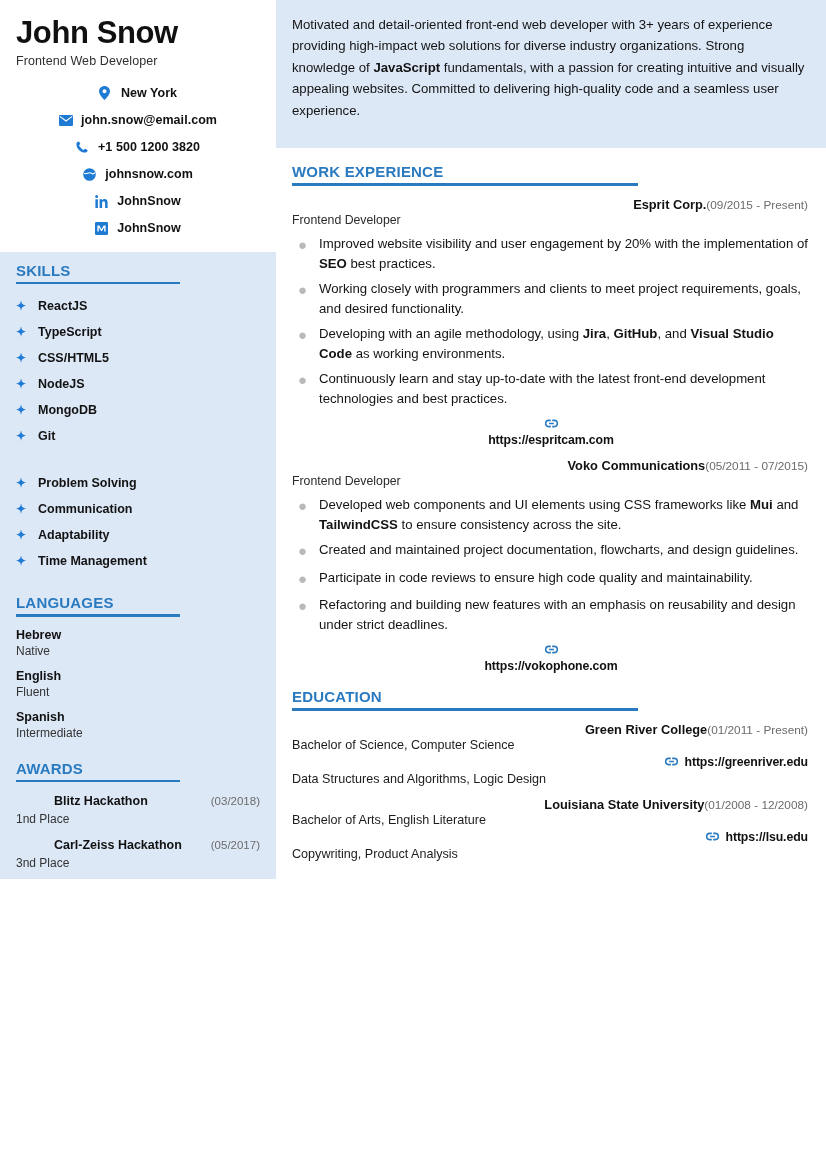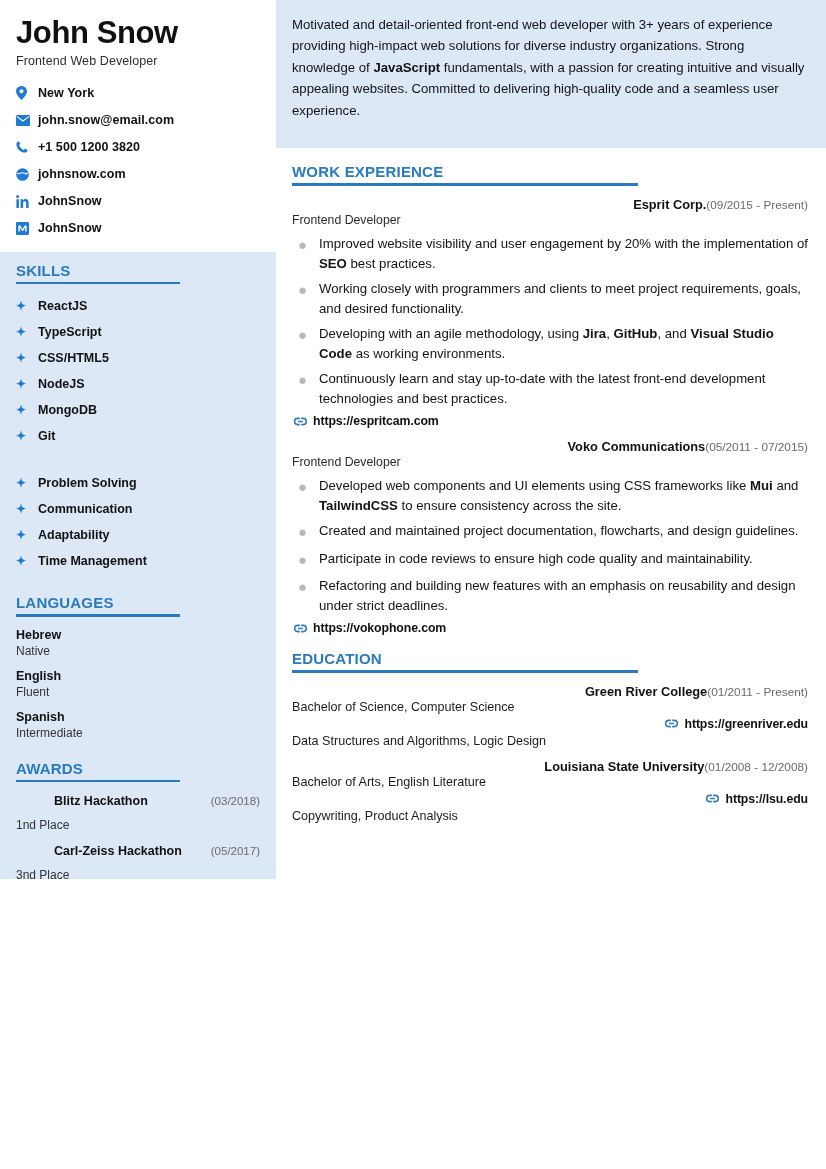--- a/index.html
+++ b/index.html
@@ -56,20 +56,21 @@
 
   .contact-list { margin-top: 12px; }
   .contact-row {
     display: flex;
     align-items: center;
     height: 27px;
     font-size: 12.5px;
     font-weight: bold;
     color: #111;
     letter-spacing: 0.05px;
+    justify-content: center;
   }
   .contact-ico {
     width: 22px;
     flex: 0 0 22px;
     display: flex;
     align-items: center;
     justify-content: flex-start;
     color: #1f7ad4;
   }
   .contact-ico svg { display: block; }
@@ -132,21 +133,21 @@
     font-weight: bold;
     color: #111;
   }
   .award-date {
     font-size: 11.5px;
     color: #6b6b6b;
   }
   .award-place {
     font-size: 12px;
     color: #333;
-    margin-top: 10px;
+    margin-top: 4px;
   }
 
   
   .main {
     flex: 1 1 auto;
     position: relative;
     background: #ffffff;
   }
 
   .summary-box {
@@ -241,21 +242,21 @@
     display: flex;
     align-items: center;
   }
   .url-ico svg { display: block; }
   .url-txt {
     font-size: 12.3px;
     font-weight: bold;
     color: #111;
     letter-spacing: -0.1px;
   }
-  .url-row.indent { padding-left: 2px; }
+  .url-row.indent { padding-left: 2px; flex-direction: column; }
 
   .edu-url { margin-top: 3px; padding-left: 2px; justify-content: flex-end; }
 </style>
 </head>
 <body>
 
 <div class="page">
 
   <aside class="sidebar">
     <div class="sidebar-bluefill"></div>

